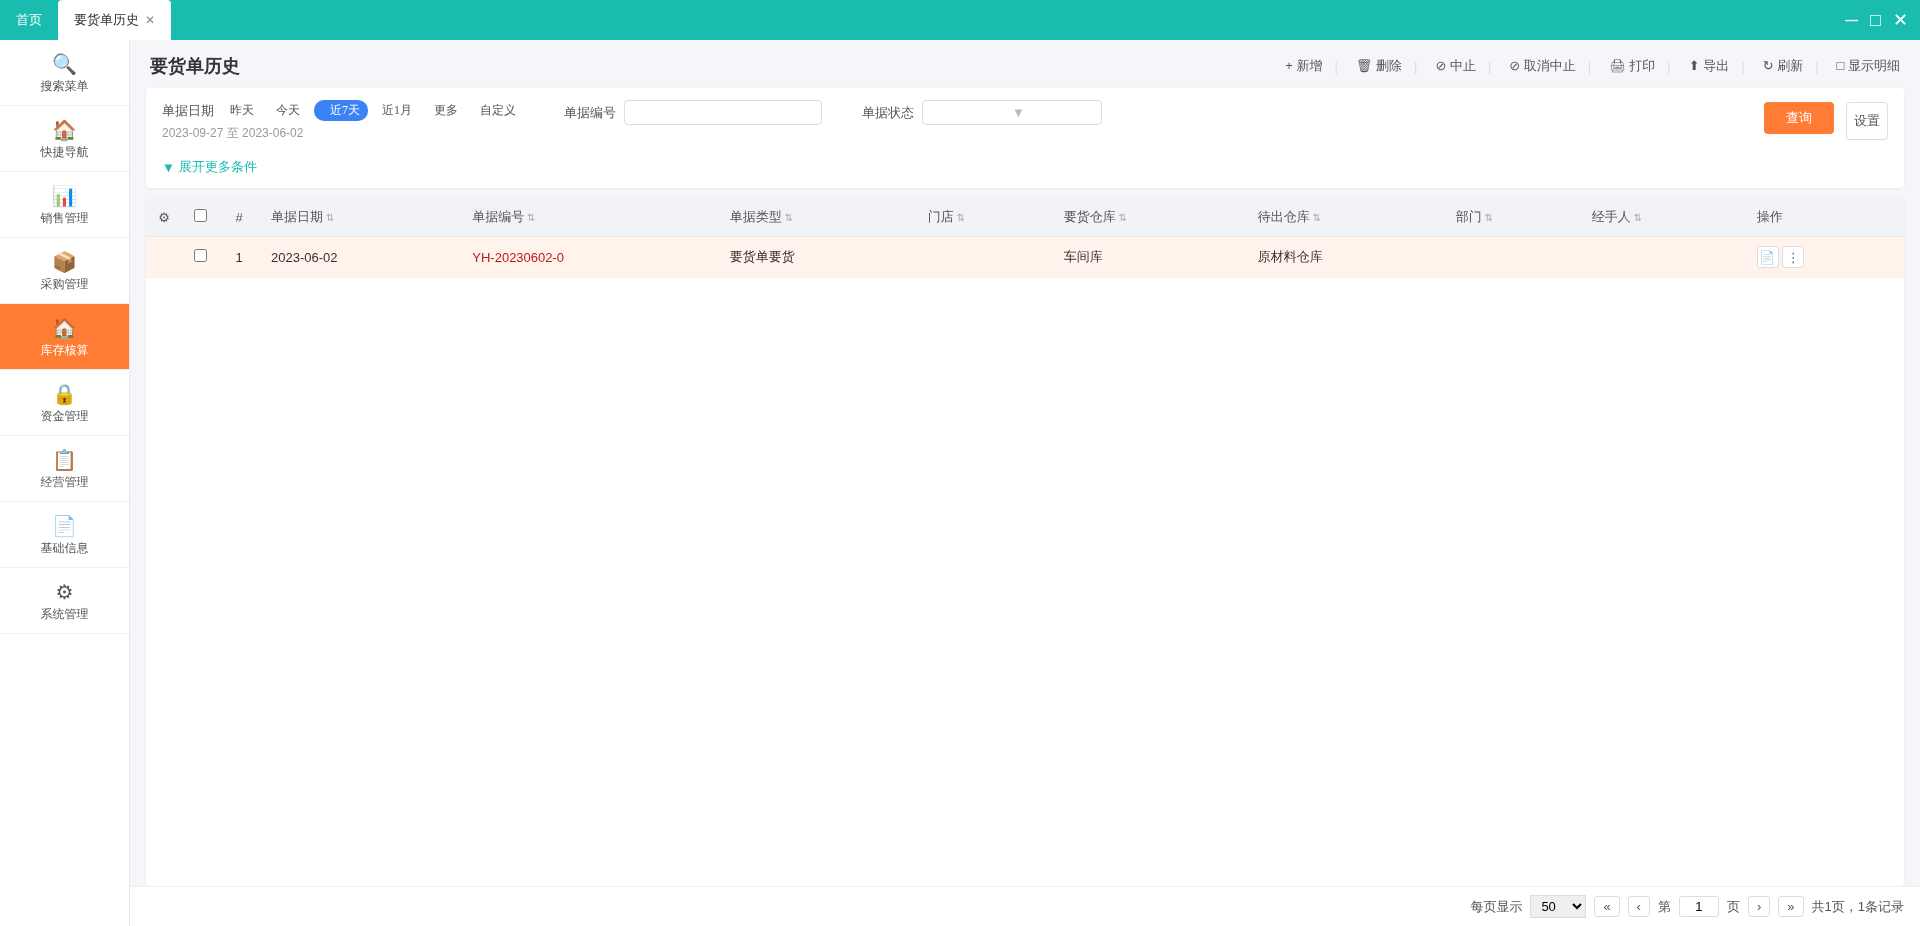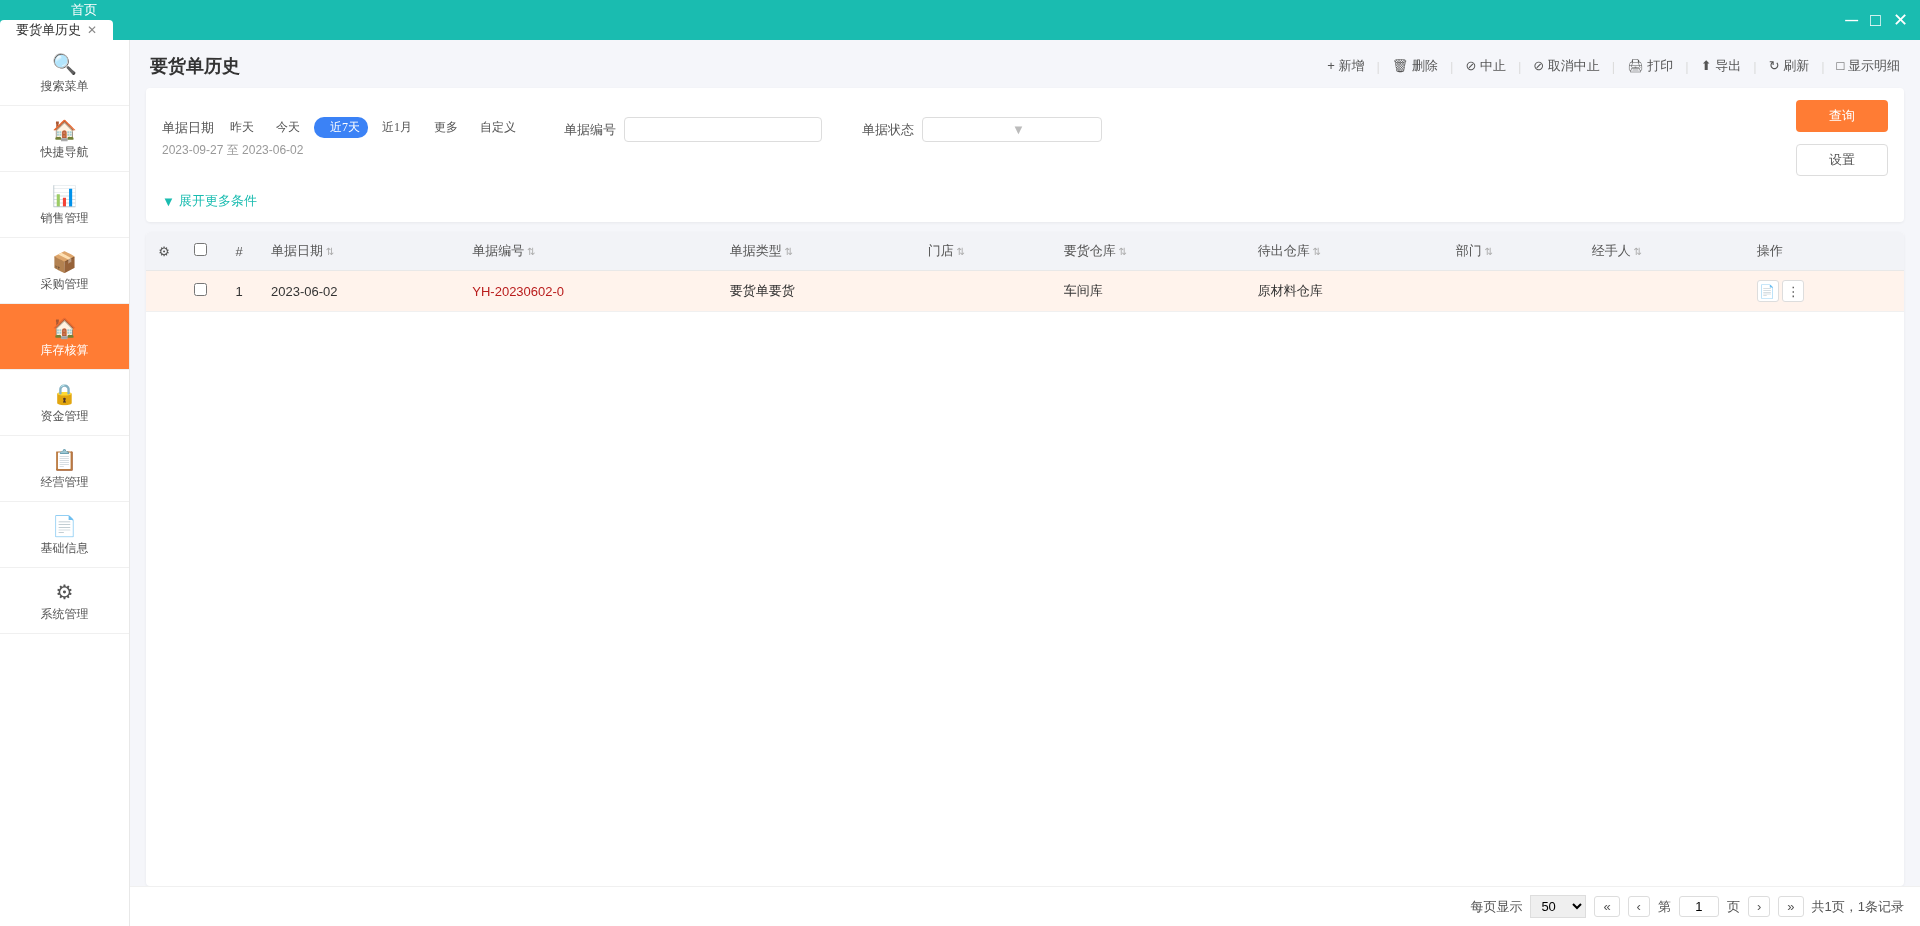--- a/index.html
+++ b/index.html
@@ -9,23 +9,22 @@
     .top-bar {
       height: 40px;
       background: #1abcb0;
       display: flex;
       align-items: center;
       padding: 0 0 0 0;
       flex-shrink: 0;
     }
     .top-bar-tabs {
       display: flex;
-      align-items: flex-end;
+      align-items: center;
       height: 100%;
-      flex-direction: column;
     }
     .tab-item {
       display: flex;
       align-items: center;
       padding: 0 16px;
       color: #fff;
       font-size: 13px;
       cursor: pointer;
       height: 100%;
       position: relative;
@@ -117,20 +116,21 @@
       gap: 12px;
     }
     .action-btn {
       display: flex;
       align-items: center;
       gap: 4px;
       font-size: 13px;
       color: #555;
       cursor: pointer;
       white-space: nowrap;
+      margin-left: 6px;
     }
     .divider-v { color: #ddd; }
 
     
     .filter-area {
       background: #fff;
       margin: 0 16px 0 16px;
       border-radius: 4px;
       padding: 12px 16px 8px;
       box-shadow: 0 1px 3px rgba(0,0,0,0.06);
@@ -206,29 +206,28 @@
       cursor: pointer;
       font-size: 13px;
       display: block;
       margin-bottom: 6px;
     }
     .setting-btn {
       background: #fff;
       color: #555;
       border: 1px solid #ddd;
       border-radius: 4px;
-      padding: 6px 32px;
+      padding: 6px 7px;
       cursor: pointer;
       font-size: 13px;
       display: block;
     }
     .filter-buttons {
       display: flex;
-      flex-direction: column;
-      gap: 6px;
+      gap: 12px;
       margin-left: 10px;
     }
 
     
     .table-wrap {
       flex: 1;
       background: #fff;
       margin: 10px 16px 0;
       border-radius: 4px;
       box-shadow: 0 1px 3px rgba(0,0,0,0.06);

